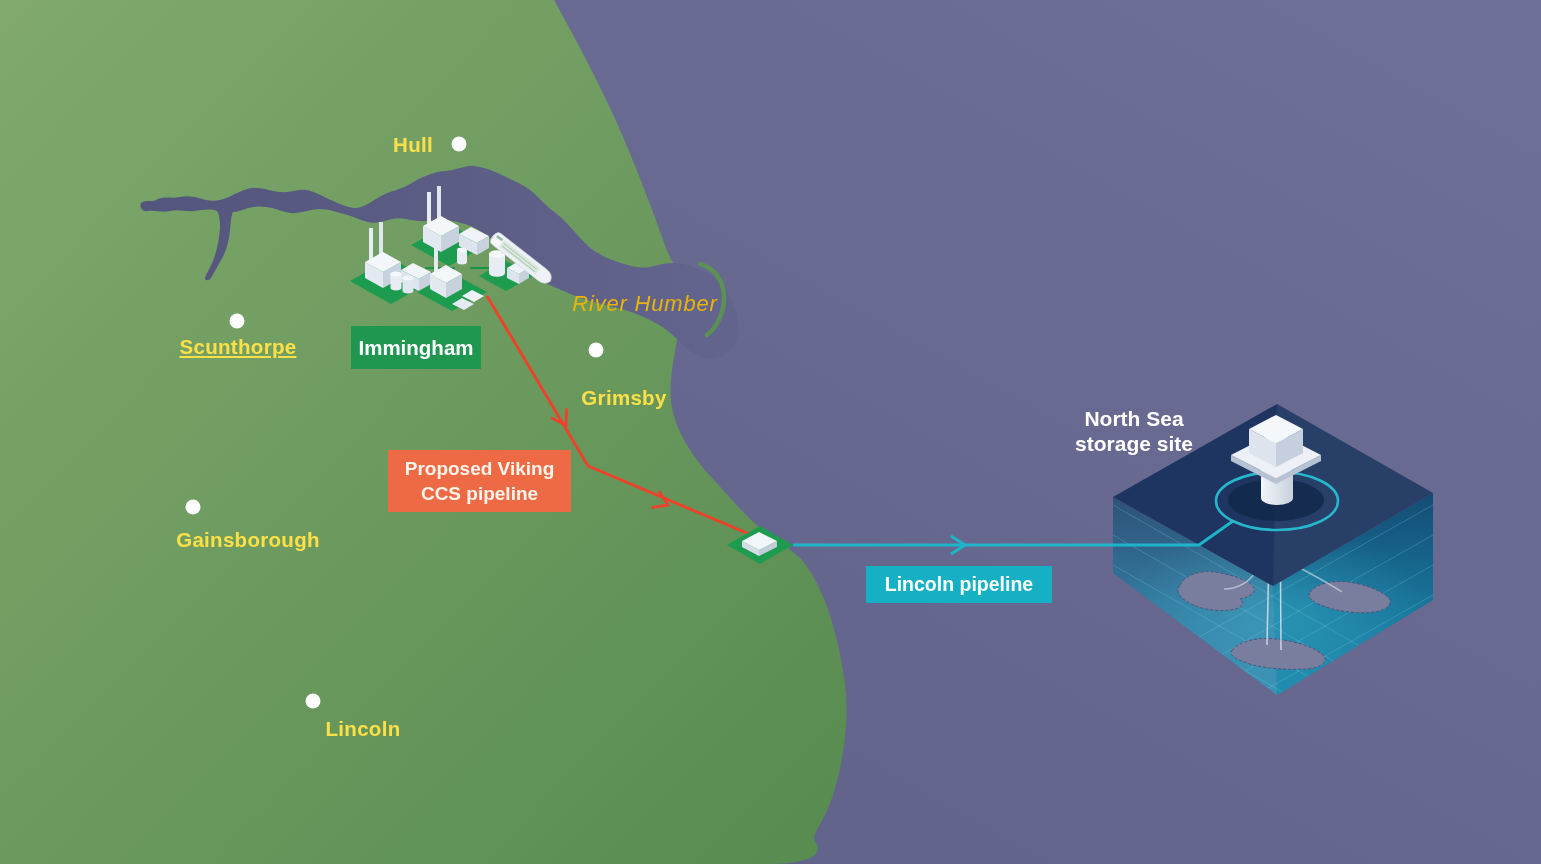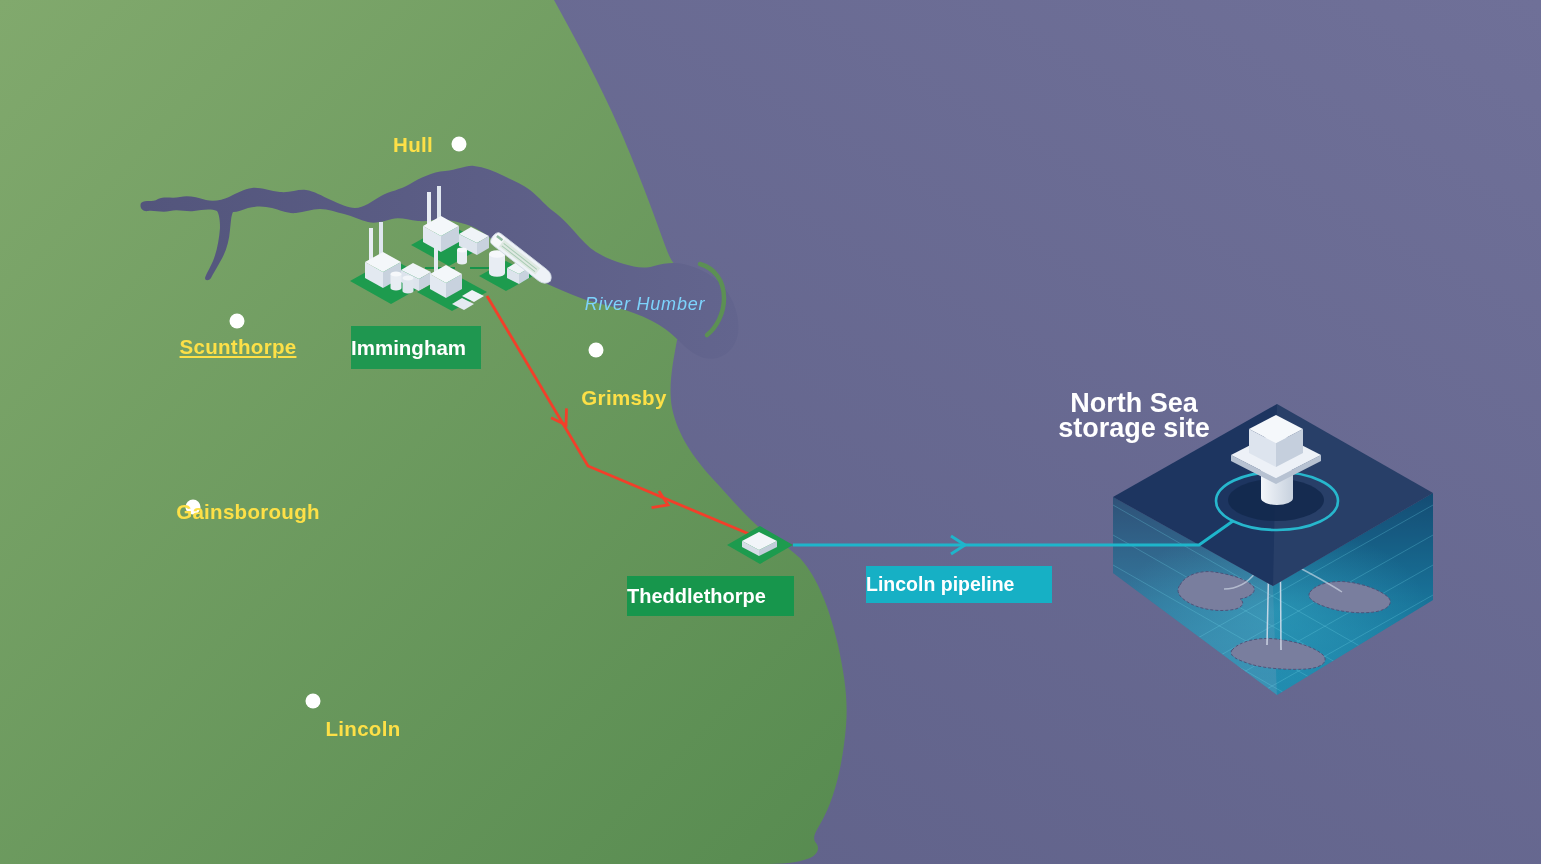--- a/index.html
+++ b/index.html
@@ -14,35 +14,35 @@
     position:absolute;width:15px;height:15px;border-radius:50%;
     background:#ffffff;transform:translate(-50%,-50%);
   }
   .city-label{
     position:absolute;transform:translate(-50%,-50%);
     color:#fde047;font-weight:bold;font-size:20.5px;letter-spacing:.3px;
     white-space:nowrap;
   }
   .water-label{
     position:absolute;transform:translate(-50%,-50%);
-    color:#7dd3fc;font-style:italic;font-weight:400;font-size:18px;
+    color:#eab308;font-style:italic;font-weight:400;font-size:22px;
     letter-spacing:.8px;white-space:nowrap;
   }
   .box-label{
-    position:absolute;display:flex;align-items:center;justify-content:flex-start;
+    position:absolute;display:flex;align-items:center;justify-content:center;
     color:#ffffff;font-weight:bold;text-align:center;
   }
   .box-immingham{left:351px;top:326px;width:130px;height:43px;background:#1f9750;font-size:20.5px;}
   .box-theddlethorpe{left:627px;top:576px;width:167px;height:40px;background:#17964c;font-size:20px;}
   .box-proposed{left:388px;top:450px;width:183px;height:62px;background:#ee6a45;
     font-size:19px;line-height:25px;color:#fbf5ec;flex-direction:column;}
   .box-existing{left:866px;top:566px;width:186px;height:37px;background:#16b0c5;font-size:19.5px;}
   .storage-label{
-    position:absolute;left:1054px;top:391px;width:160px;text-align:center;
-    color:#ffffff;font-weight:bold;font-size:27px;line-height:25px;
+    position:absolute;left:1054px;top:406px;width:160px;text-align:center;
+    color:#ffffff;font-weight:bold;font-size:21px;line-height:25px;
   }
 </style>
 </head>
 <body>
 
 <div class="stage">
 
 <svg width="1541" height="864" viewBox="0 0 1541 864">
   <defs>
     <linearGradient id="gSea" x1="1" y1="0" x2="0" y2="1">
@@ -278,32 +278,33 @@
 
   <div class="city-dot" style="left:459px;top:144px;"></div>
   <div class="city-dot" style="left:237px;top:321px;"></div>
   <div class="city-dot" style="left:596px;top:350px;"></div>
   <div class="city-dot" style="left:193px;top:507px;"></div>
   <div class="city-dot" style="left:313px;top:701px;"></div>
 
   <div class="city-label" style="left:413px;top:145px;">Hull</div>
   <div class="city-label" style="left:238px;top:347px;text-decoration:underline;">Scunthorpe</div>
   <div class="city-label" style="left:624px;top:378px;margin-top:20px;">Grimsby</div>
-  <div class="city-label" style="left:248px;top:512px;">Gainsborough</div>
+  <div class="city-label" style="left:248px;top:540px;">Gainsborough</div>
   <div class="city-label" style="left:315px;top:729px;margin-left:48px;">Lincoln</div>
 
   <div class="water-label" style="left:645px;top:304px;">River Humber</div>
 
   <div class="box-label box-immingham">
     <span>Immingham</span>
   </div>
-  <div class="box-label box-theddlethorpe">
-    <span>Theddlethorpe</span>
+
+  <div class="box-label box-proposed">
+    <span>Proposed Viking</span>
+    <span>CCS pipeline</span>
   </div>
-
   <div class="box-label box-existing">
     <span>Lincoln pipeline</span>
   </div>
 
   <div class="storage-label">
     <div>North Sea</div>
     <div>storage site</div>
   </div>
 
 </div>

